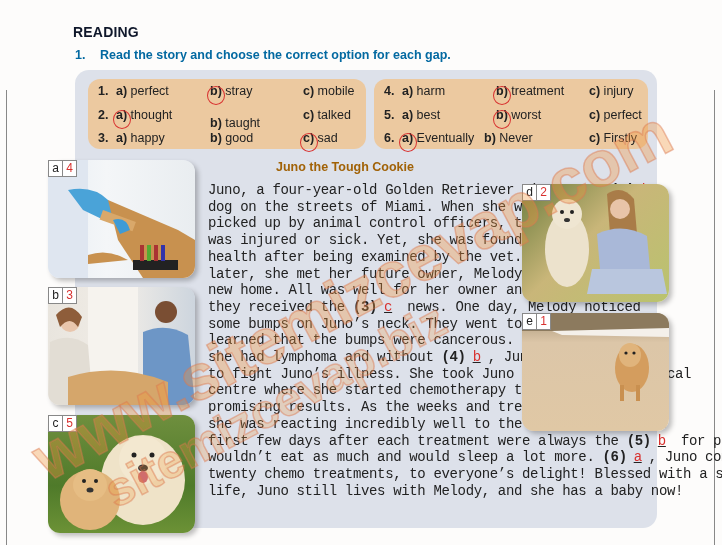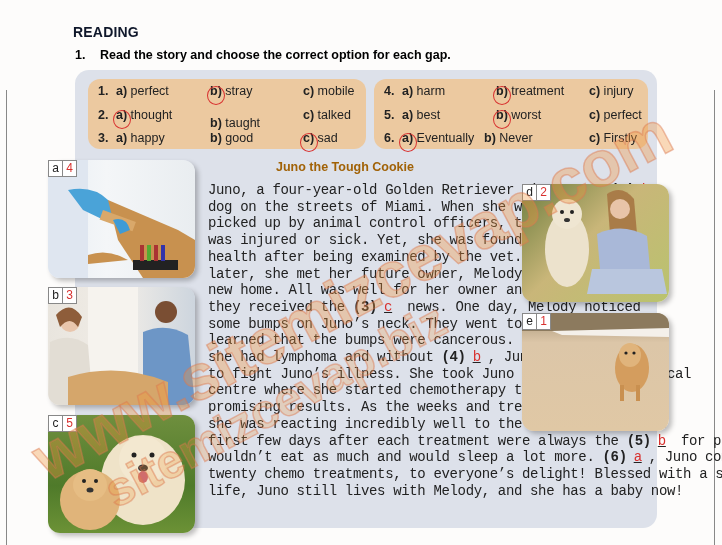--- a/index.html
+++ b/index.html
@@ -5,21 +5,21 @@
   html, body { margin: 0; padding: 0; }
   body {
     width: 722px; height: 545px; overflow: hidden; position: relative;
     background: #fdfcfb;
     font-family: "Liberation Sans", sans-serif;
     color: #222;
   }
   .left-rule { position: absolute; left: 6px; top: 90px; width: 1px; height: 455px; background: #888; }
   .right-rule { position: absolute; left: 714px; top: 90px; width: 1px; height: 455px; background: #888; }
   .section-title { position: absolute; left: 73px; top: 24px; font-size: 14px; font-weight: bold; color: #0f172a; letter-spacing: 0.2px; }
-  .task { position: absolute; left: 75px; top: 48px; font-size: 12.5px; font-weight: bold; color: #000000; }
+  .task { position: absolute; left: 75px; top: 48px; font-size: 12.5px; font-weight: bold; color: #0369a1; }
   .task .num { display: inline-block; width: 25px; }
 
   .panel {
     position: absolute; left: 75px; top: 70px; width: 582px; height: 458px;
     background: #dde1ea; border-radius: 14px;
   }
   .options-box {
     position: absolute; top: 79px; height: 70px; background: #ecc9a0;
     border-radius: 12px; font-size: 12.5px;
   }

